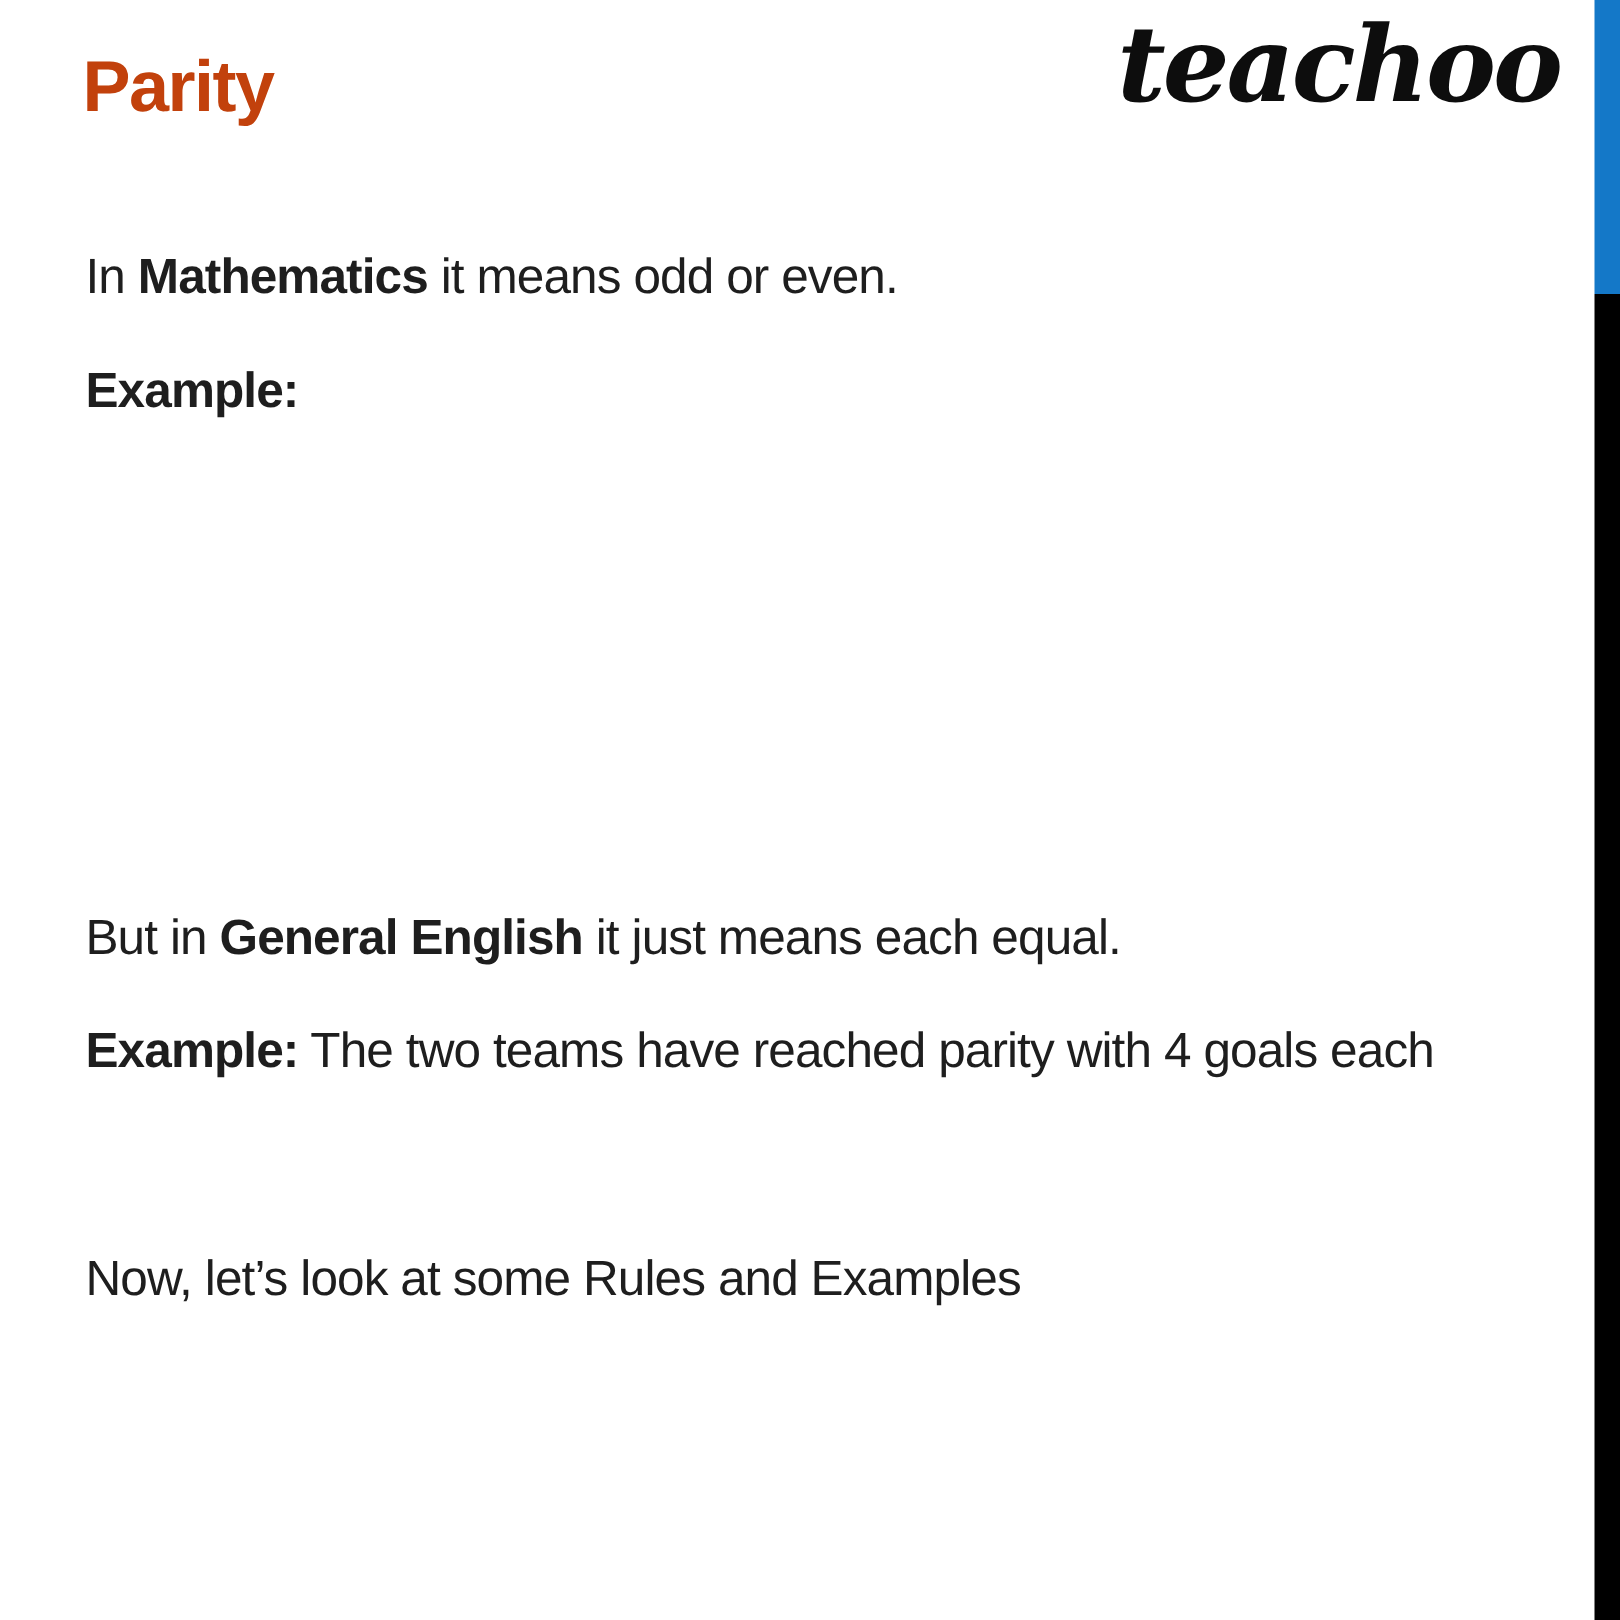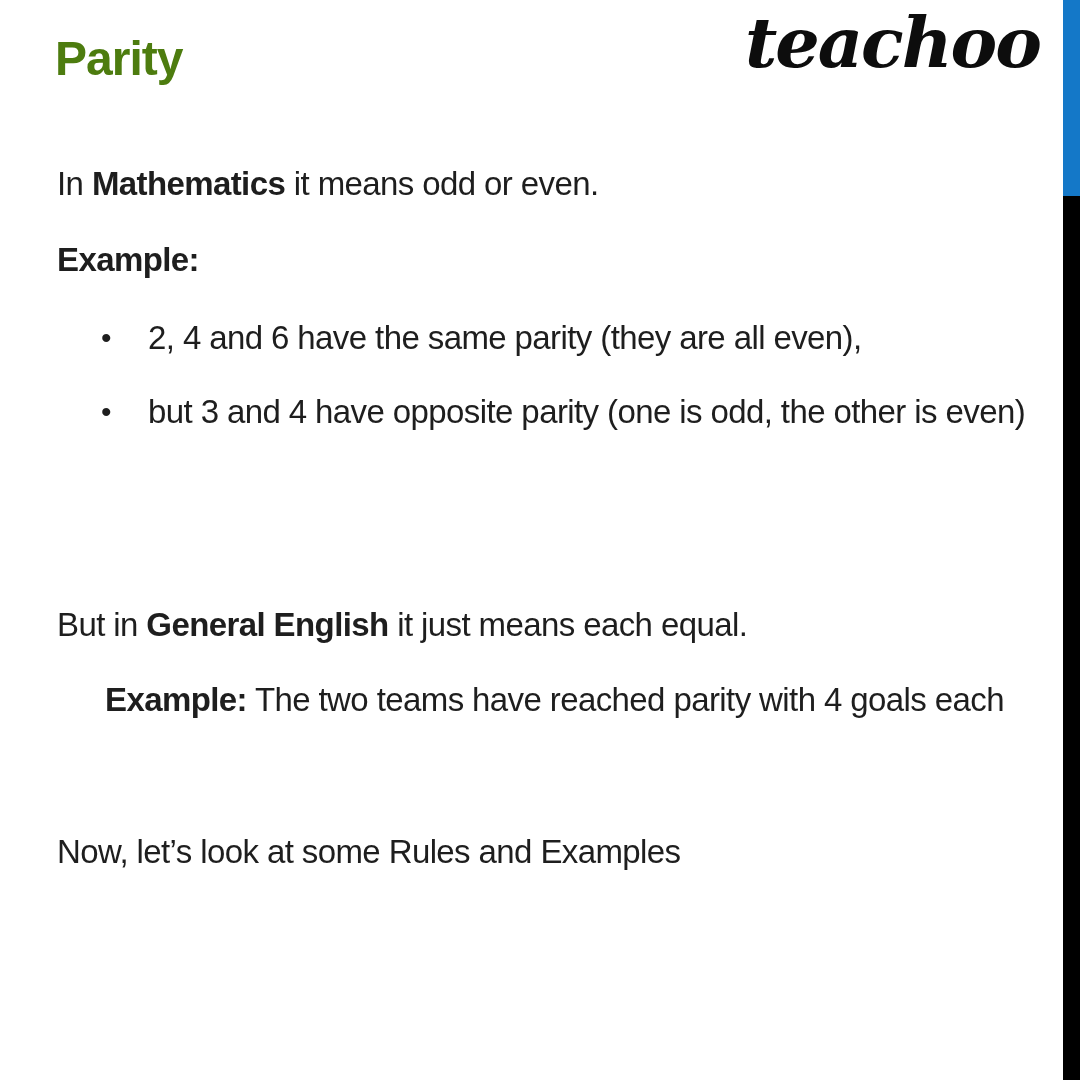--- a/index.html
+++ b/index.html
@@ -29,21 +29,21 @@
   }
 
   .title {
     position: absolute;
     left: 55px; top: 31px;
     margin: 0;
     font-size: 48px;
     line-height: 56px;
     font-weight: 700;
     letter-spacing: -1px;
-    color: #4d7c0f;
+    color: #c2410c;
   }
 
   .logo {
     position: absolute;
     top: 14px; right: 40px;
     font-family: "DejaVu Serif", serif;
     font-style: italic;
     font-weight: 700;
     font-size: 70px;
     line-height: 58px;
@@ -59,21 +59,21 @@
     line-height: 44px;
     letter-spacing: -0.6px;
     color: #1E1E1E;
     white-space: nowrap;
   }
   .line b { font-weight: 700; }
 
   .p1 { top: 162px; }
   .p2 { top: 238px; font-weight: 700; }
   .p3 { top: 603px; }
-  .p4 { top: 678px; margin-left: 48px; }
+  .p4 { top: 678px; }
   .p5 { top: 830px; }
 
   .bullets {
     position: absolute;
     left: 57px; top: 304px;
     margin: 0; padding: 0;
     list-style: none;
     width: 971px;
   }
   .bullets li {
@@ -103,24 +103,20 @@
   <div class="bar-black"></div>
 
   <h1 class="title">Parity</h1>
 
   <div class="logo">teachoo</div>
 
   <p class="line p1"><span>In </span><b>Mathematics</b><span> it means odd or even.</span></p>
 
   <p class="line p2">Example:</p>
 
-  <ul class="bullets">
-    <li style="white-space: nowrap;">2, 4 and 6 have the same parity (they are all even),</li>
-    <li>but 3 and 4 have opposite parity (one is odd, the other is even)</li>
-  </ul>
 
   <p class="line p3"><span>But in </span><b>General English</b><span> it just means each equal.</span></p>
 
   <p class="line p4"><b>Example:</b><span> The two teams have reached parity with 4 goals each</span></p>
 
   <p class="line p5">Now, let’s look at some Rules and Examples</p>
 
 </div>
 
 </body></html>

